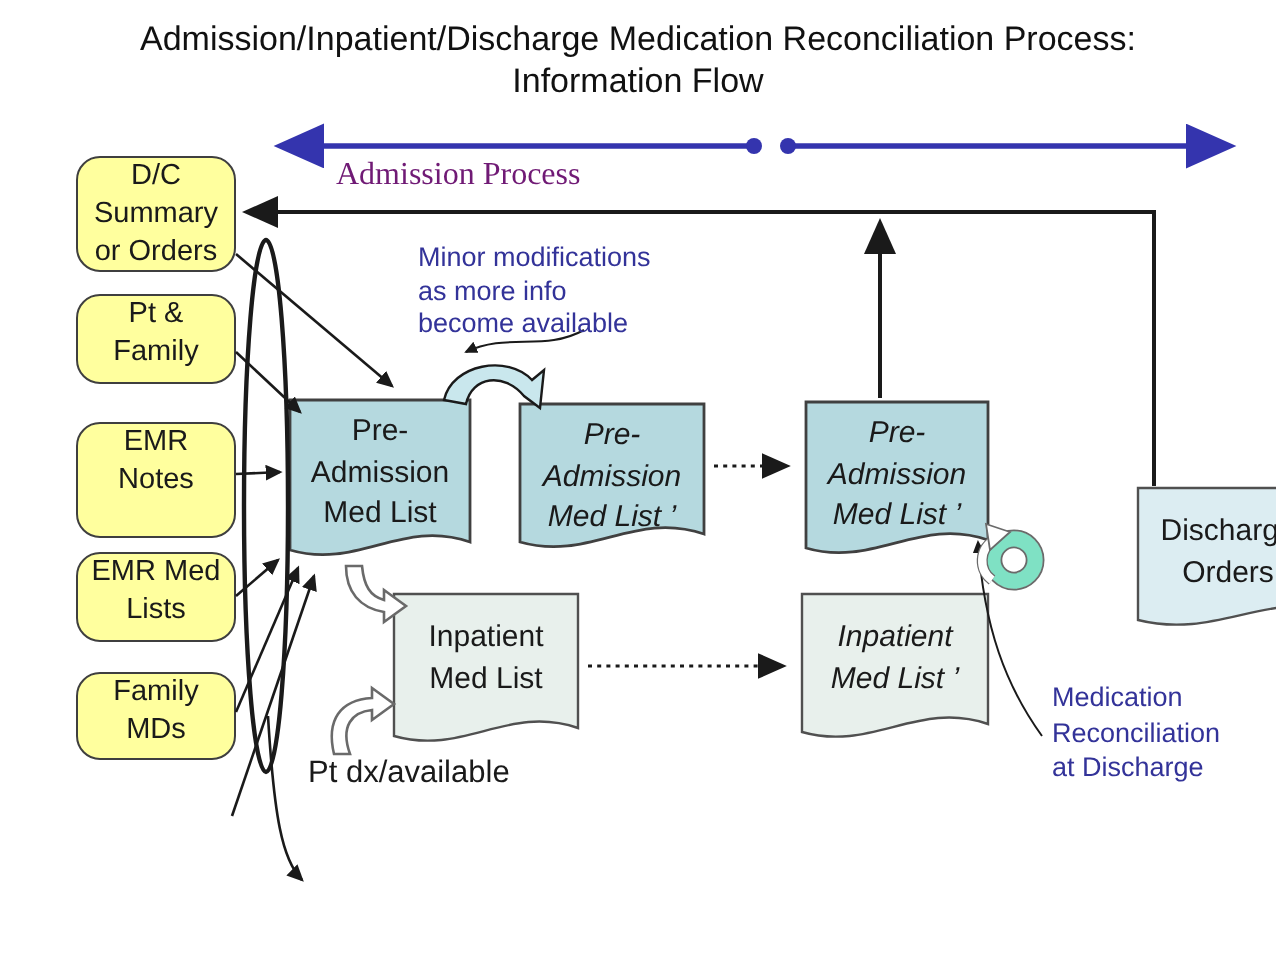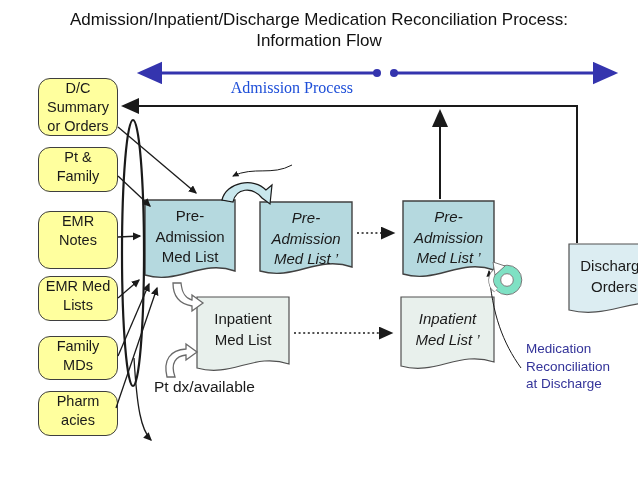--- a/index.html
+++ b/index.html
@@ -16,22 +16,22 @@
   html,body{margin:0;padding:0;background:#fff;}
   .stage{
     position:relative;width:638px;height:478px;background:#fff;overflow:hidden;
     font-family:"Liberation Sans","DejaVu Sans",sans-serif;color:var(--ink);
   }
   .title{
     position:absolute;left:0;top:9px;width:638px;text-align:center;
     font-size:17px;line-height:21px;color:#111;white-space:pre-line;
   }
   .process-label{
-    position:absolute;top:79px;width:185px;text-align:right;
-    font-family:"Liberation Serif","DejaVu Serif",serif;font-size:16px;color:#1d4ed8;
+    position:absolute;top:79px;width:185px;text-align:left;
+    font-family:"Liberation Serif","DejaVu Serif",serif;font-size:16px;color:#701a75;
   }
   .process-label.adm{left:168px;}
   .process-label.dis{left:415px;}
   .src{
     position:absolute;left:38px;width:80px;
     background:var(--box-yellow);border:1.5px solid var(--box-border);border-radius:12px;
     display:flex;align-items:flex-start;justify-content:center;
     font-size:14.5px;line-height:19px;text-align:center;box-sizing:border-box;
   }
   .src span{white-space:pre-line;}
@@ -100,24 +100,20 @@
 Notes</span>
     </div>
   <div class="src" style="top:276px;height:45px;">
       <span>EMR Med
 Lists</span>
     </div>
   <div class="src" style="top:336px;height:44px;">
       <span>Family
 MDs</span>
     </div>
-  <div class="src" style="top:391px;height:45px;">
-      <span>Pharm
-acies</span>
-    </div>
 
   <div class="doc" style="left:144px;top:199px;width:92px;height:84px;">
     <svg width="92" height="84" viewBox="0 0 92 84">
         <path class="p-teal" d="M1,1 L91,1 L91,72 C57,60 35,86 1,76 Z"></path>
       </svg>
     <div class="doc-label pad3">Pre-
 Admission
 Med List</div>
   </div>
 
@@ -156,20 +152,23 @@
   </div>
 
   <div class="doc" style="left:400px;top:296px;width:95px;height:78px;">
     <svg width="95" height="78" viewBox="0 0 95 78">
         <path class="p-pale" d="M1,1 L94,1 L94,66 C59,54 36,80 1,70 Z"></path>
       </svg>
     <div class="doc-label pad2 ital">Inpatient
 Med List ’</div>
   </div>
 
+  <div class="note" style="left:209px;top:121px;">Minor modifications
+as more info
+become available</div>
   <div class="note black" style="left:154px;top:379px;">Pt dx/available</div>
   <div class="note" style="left:526px;top:340px;line-height:17.5px;">Medication
 Reconciliation
 at Discharge</div>
 
   <svg class="overlay" width="638" height="478" viewBox="0 0 638 478">
     <defs>
       <marker id="mb" markerWidth="10" markerHeight="9" refX="7.5" refY="4" orient="auto-start-reverse">
           <path class="f-blue" d="M0,0 L9,4 L0,8 Z"></path>
         </marker>

